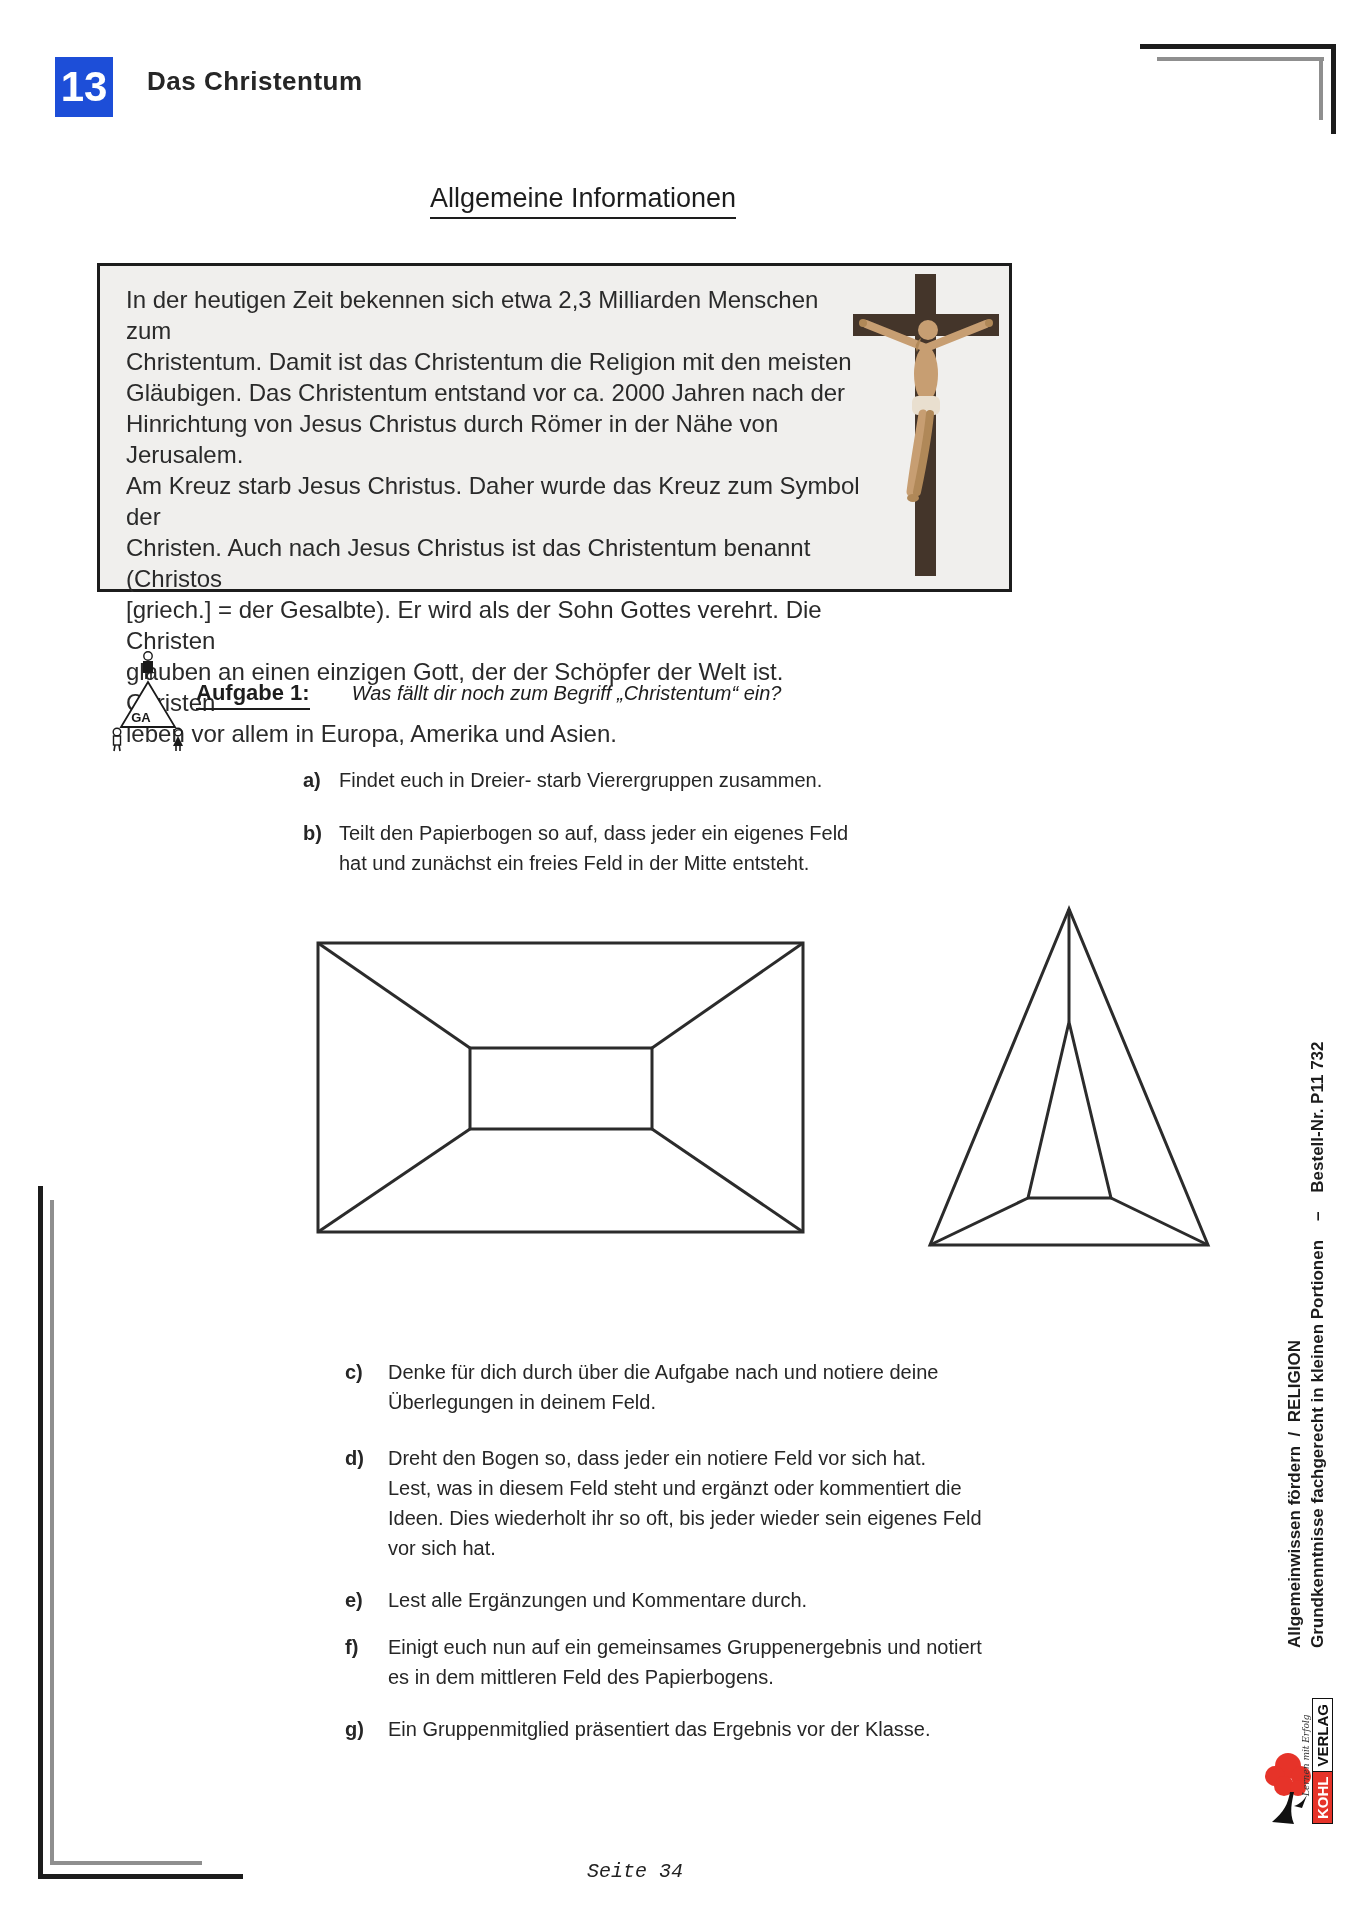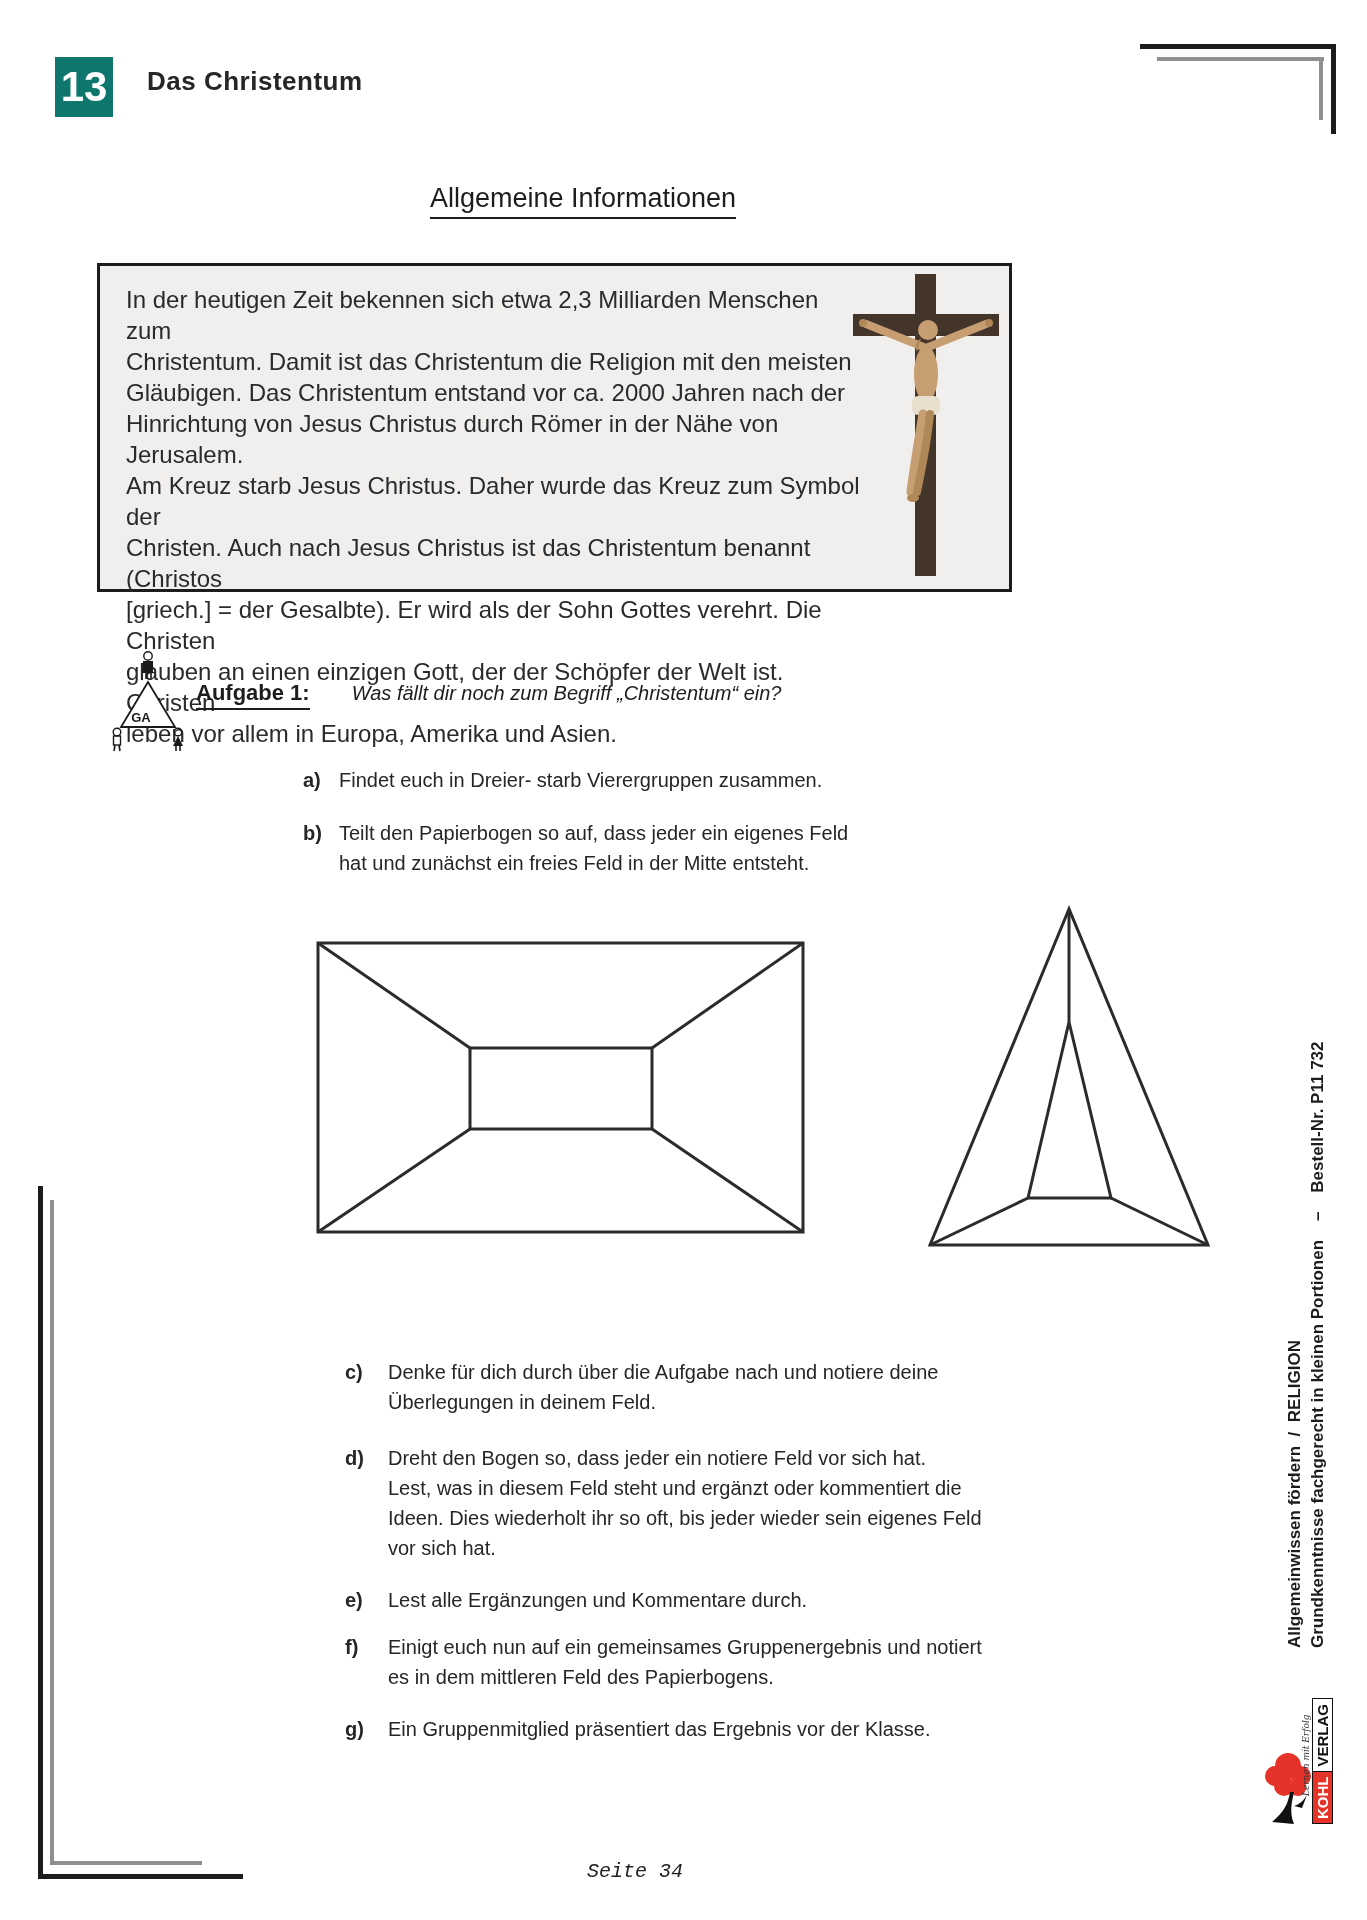--- a/index.html
+++ b/index.html
@@ -3,21 +3,21 @@
 <meta charset="utf-8">
 <style>
   html,body{margin:0;padding:0;}
   body{
     width:1367px;height:1920px;position:relative;background:#ffffff;
     font-family:"Liberation Sans","DejaVu Sans",sans-serif;color:#1d1d1d;
     overflow:hidden;
   }
   .abs{position:absolute;}
   
-  .unit-box{left:55px;top:57px;width:58px;height:60px;background:#0f766e;color:#fff;
+  .unit-box{left:55px;top:57px;width:58px;height:60px;background:#1d4ed8;color:#fff;
     font-size:42px;font-weight:bold;display:flex;align-items:center;justify-content:center;}
   .unit-title{left:147px;top:66px;font-size:26px;font-weight:bold;color:#262626;letter-spacing:.5px;}
   .section-title-wrap{left:0;top:183px;width:1120px;text-align:center;padding-left:23px;}
   .section-title{font-size:27px;color:#1d1d1d;display:inline-block;
     border-bottom:2.5px solid #1d1d1d;padding-bottom:3px;}
   
   .info-box{left:97px;top:263px;width:909px;height:323px;background:#f0efed;
     border:3px solid #1c1c1c;}
   .info-text{position:absolute;left:26px;top:18px;width:740px;font-size:24px;line-height:31px;
     color:#2a2a2a;white-space:pre-line;}

